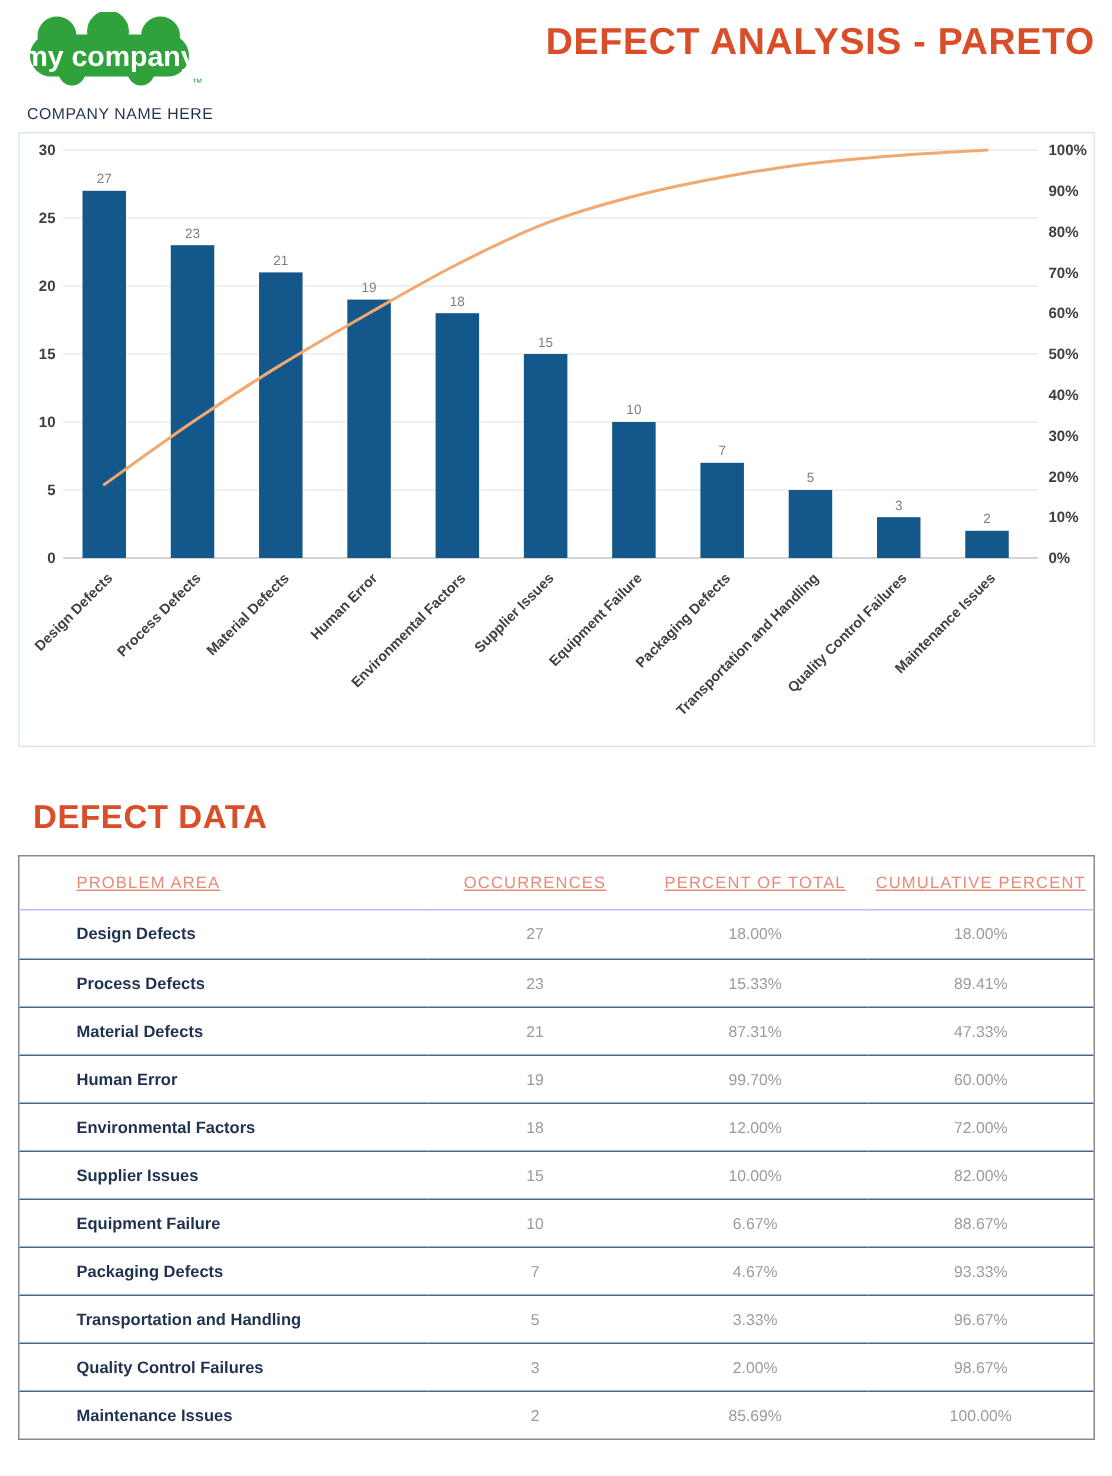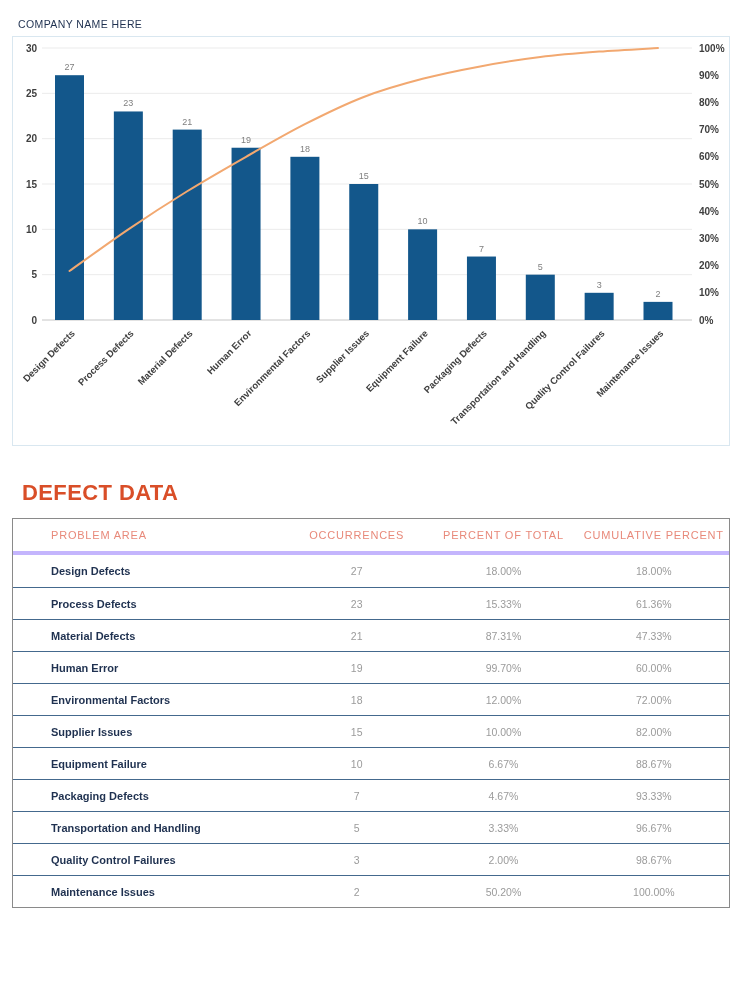--- a/index.html
+++ b/index.html
@@ -47,21 +47,22 @@
     width:718px; margin-left:12px;
     border-collapse:separate; border-spacing:0;
     border:1px solid #8a8a8a;
     table-layout:fixed;
   }
   .defect-table th, .defect-table td { padding:0; vertical-align:middle; }
   .defect-table thead th {
     height:36px;
     font-size:11px; font-weight:normal; letter-spacing:0.8px;
     color:#e8897a; text-align:center;
-    border-bottom:4px solid #c4b5fd;
+    border-bottom:1px solid #c4b5fd;
+    text-decoration:underline;
   }
   .defect-table thead th.col-problem { text-align:left; padding-left:38px; }
   .defect-table tbody td {
     height:32px; font-size:10.5px; color:#9b9b9b; text-align:center;
     border-top:1px solid #44698d;
   }
   .defect-table tbody tr:first-child td { border-top:none; }
   .defect-table tbody td.cell-problem {
     text-align:left; padding-left:38px;
     font-size:11px; font-weight:bold; color:#1f3150;
@@ -70,20 +71,35 @@
   .col-occ { width:20%; }
   .col-pct { width:21%; }
   .col-cum { width:21%;margin-left:40px; }
 </style>
 </head>
 <body>
 
 <div class="page">
 
   <div class="header">
+    <div class="logo-wrap">
+      <svg width="120" height="52" viewBox="0 0 120 52">
+        <g id="logo-blob" fill="#2fa23c">
+          <rect x="4" y="15" width="106" height="28" rx="14"></rect>
+          <circle cx="22" cy="16" r="13"></circle>
+          <circle cx="56" cy="13" r="14"></circle>
+          <circle cx="91" cy="16" r="13"></circle>
+          <circle cx="32" cy="40" r="9"></circle>
+          <circle cx="78" cy="40" r="9"></circle>
+        </g>
+        <text id="logo-text" x="57" y="36" text-anchor="middle" font-family="Liberation Sans, sans-serif" font-size="19" font-weight="bold" fill="#ffffff">my company</text>
+        <text id="logo-tm" x="112" y="49" font-family="Liberation Sans, sans-serif" font-size="7" fill="#2fa23c">™</text>
+      </svg>
+    </div>
+    <div class="doc-title">DEFECT ANALYSIS - PARETO</div>
   </div>
 
   <div class="company-name">COMPANY NAME HERE</div>
 
   <div class="chart-card">
     <svg id="pareto" width="717" height="408" viewBox="0 0 717 408">
         <line x1="29" y1="237.66666666666669" x2="679" y2="237.66666666666669" stroke="#ebebeb" stroke-width="1"></line>
         <line x1="29" y1="192.33333333333334" x2="679" y2="192.33333333333334" stroke="#ebebeb" stroke-width="1"></line>
         <line x1="29" y1="147" x2="679" y2="147" stroke="#ebebeb" stroke-width="1"></line>
         <line x1="29" y1="101.66666666666669" x2="679" y2="101.66666666666669" stroke="#ebebeb" stroke-width="1"></line>
@@ -160,21 +176,21 @@
         <tr>
           <td class="cell-problem">Design Defects</td>
           <td class="cell-occurrences">27</td>
           <td class="cell-percent">18.00%</td>
           <td class="cell-cumulative">18.00%</td>
         </tr>
         <tr>
           <td class="cell-problem">Process Defects</td>
           <td class="cell-occurrences">23</td>
           <td class="cell-percent">15.33%</td>
-          <td class="cell-cumulative">61.36%</td>
+          <td class="cell-cumulative">89.41%</td>
         </tr>
         <tr>
           <td class="cell-problem">Material Defects</td>
           <td class="cell-occurrences">21</td>
           <td class="cell-percent">87.31%</td>
           <td class="cell-cumulative">47.33%</td>
         </tr>
         <tr>
           <td class="cell-problem">Human Error</td>
           <td class="cell-occurrences">19</td>
@@ -213,19 +229,19 @@
         </tr>
         <tr>
           <td class="cell-problem">Quality Control Failures</td>
           <td class="cell-occurrences">3</td>
           <td class="cell-percent">2.00%</td>
           <td class="cell-cumulative">98.67%</td>
         </tr>
         <tr>
           <td class="cell-problem">Maintenance Issues</td>
           <td class="cell-occurrences">2</td>
-          <td class="cell-percent">50.20%</td>
+          <td class="cell-percent">85.69%</td>
           <td class="cell-cumulative">100.00%</td>
         </tr>
       </tbody>
   </table>
 
 </div>
 
 </body></html>

